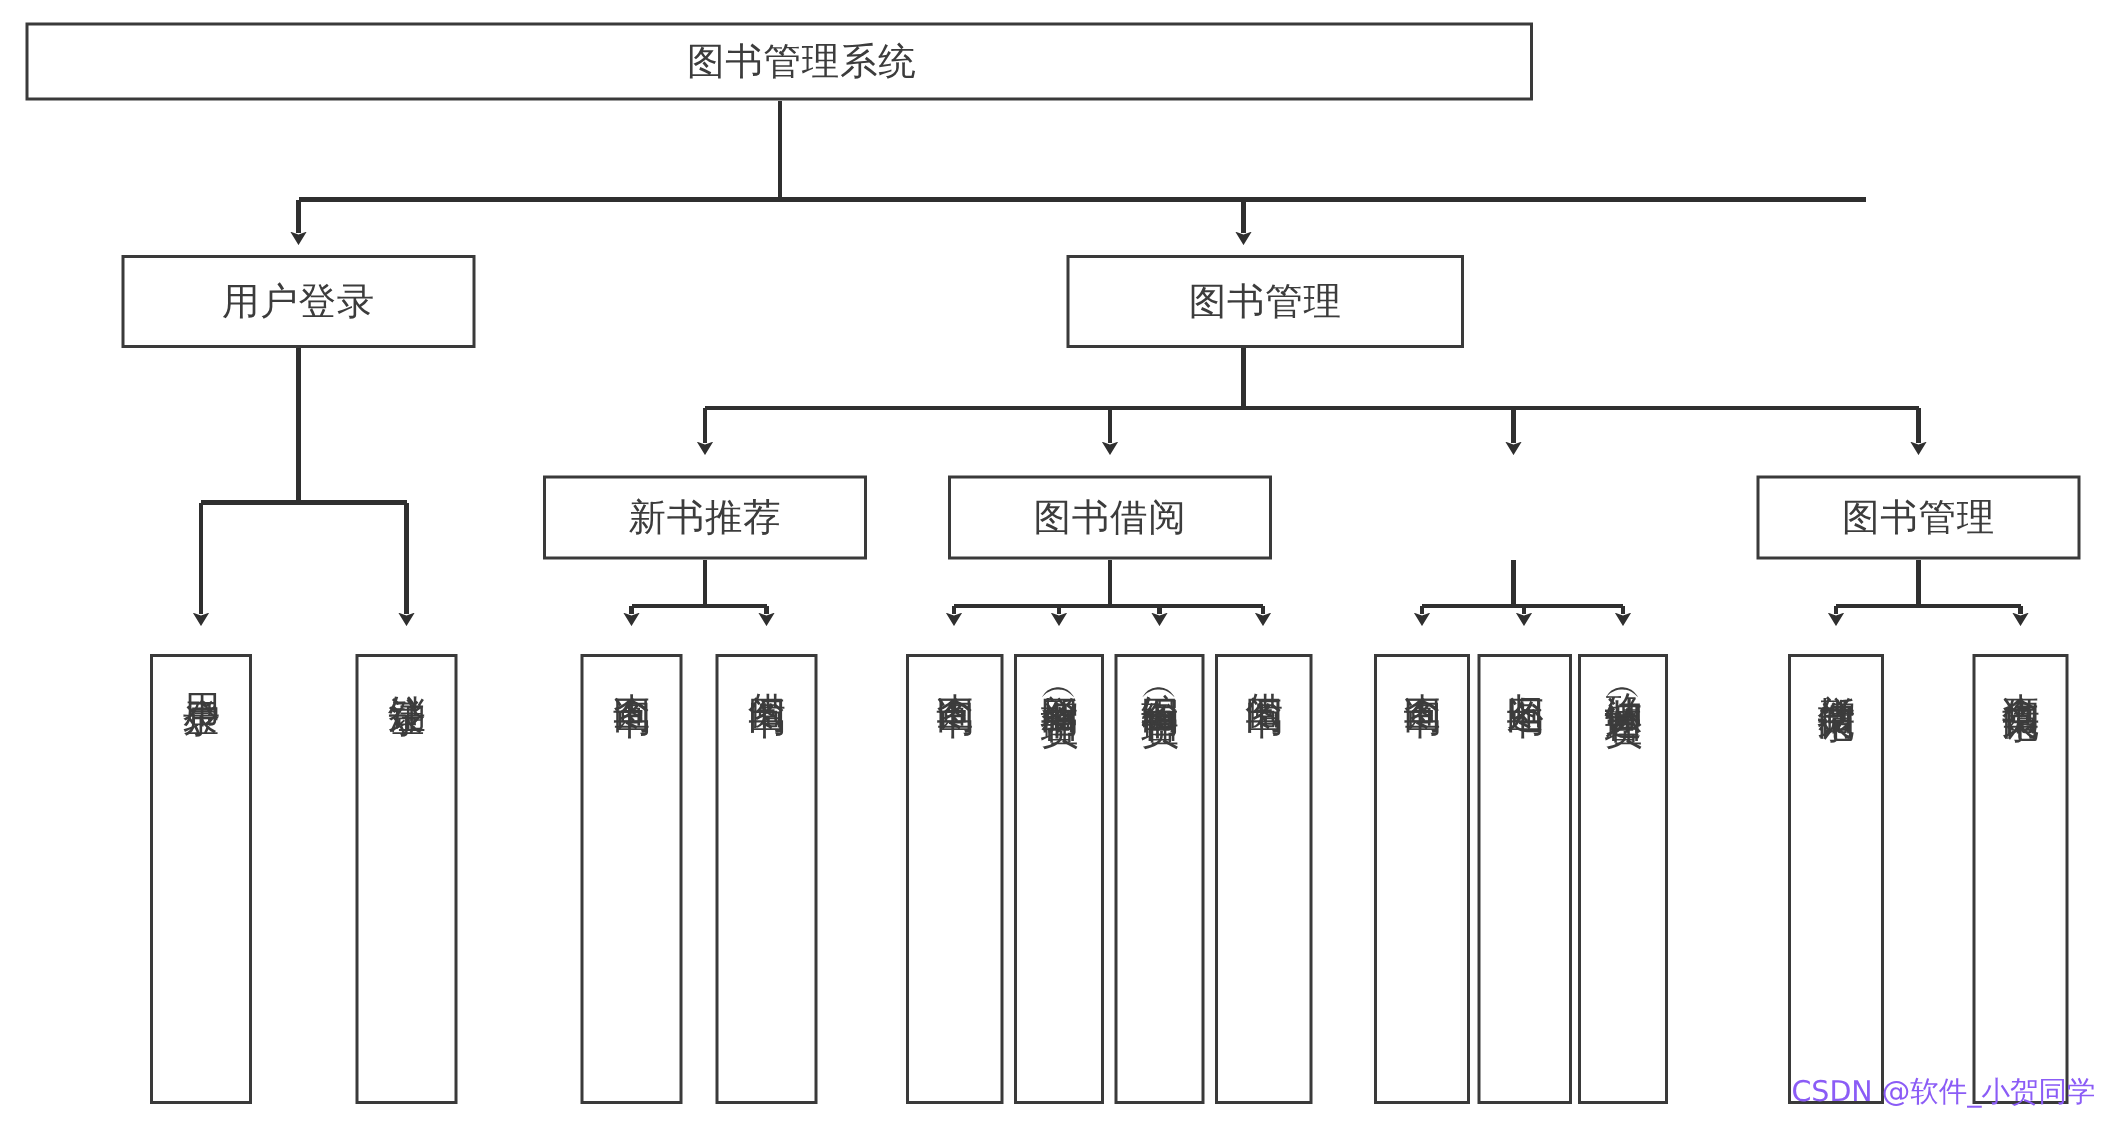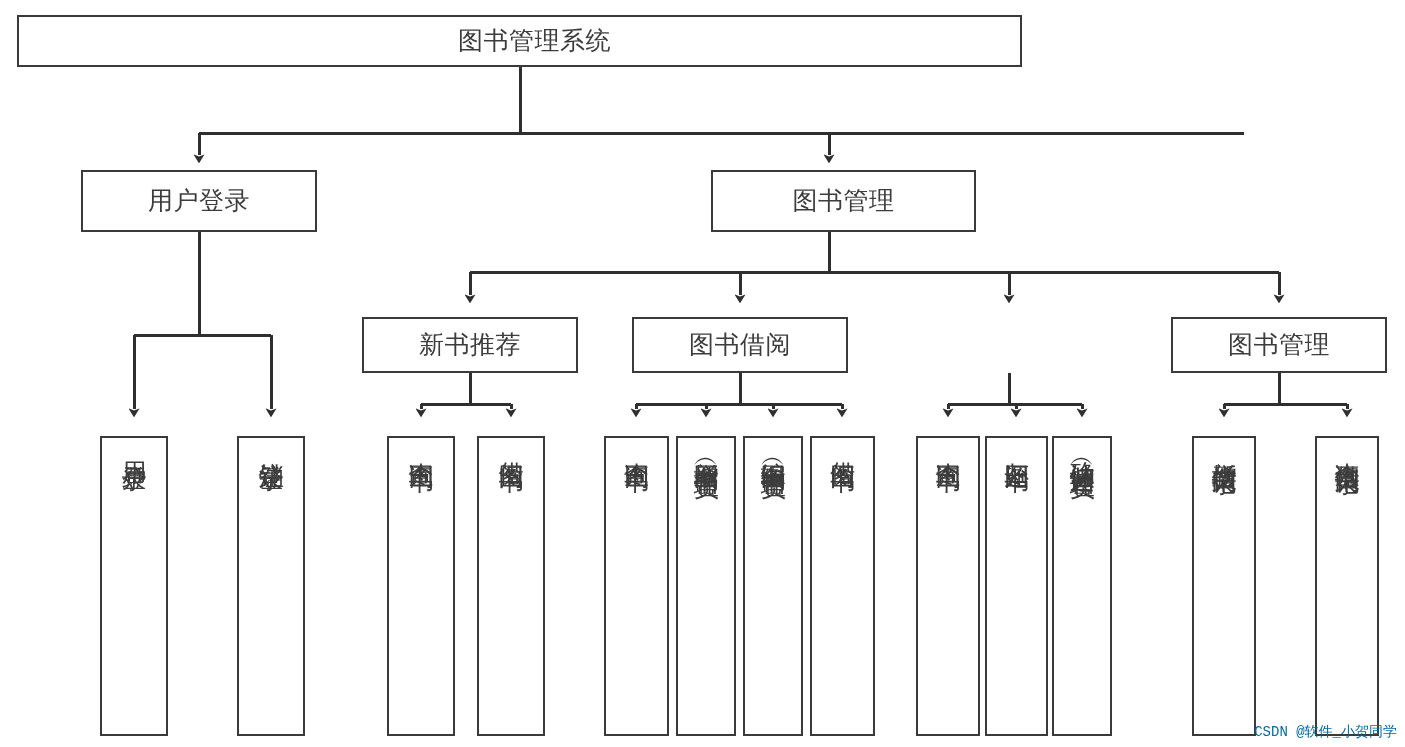--- a/index.html
+++ b/index.html
@@ -52,25 +52,24 @@
     font-size: 25px;
     line-height: 1.18;
     letter-spacing: 2px;
     white-space: nowrap;
     text-align: left;
   }
   .watermark {
     position: absolute;
     right: 8px;
     bottom: 6px;
-    font-size: 14px;
-    color: #0369a1;
+    font-size: 19px;
+    color: #8b5cf6;
     white-space: nowrap;
     pointer-events: none;
-    font-family: Liberation Mono, monospace;
   }
 </style>
 </head>
 <body>
 
 <div id="diagram-root">
 
   <svg class="layer" viewBox="0 0 1405 747" xmlns="http://www.w3.org/2000/svg">
     <defs>
       <marker id="arrow" markerWidth="9" markerHeight="11" refX="0.6" refY="5.5" orient="auto" markerUnits="userSpaceOnUse">

